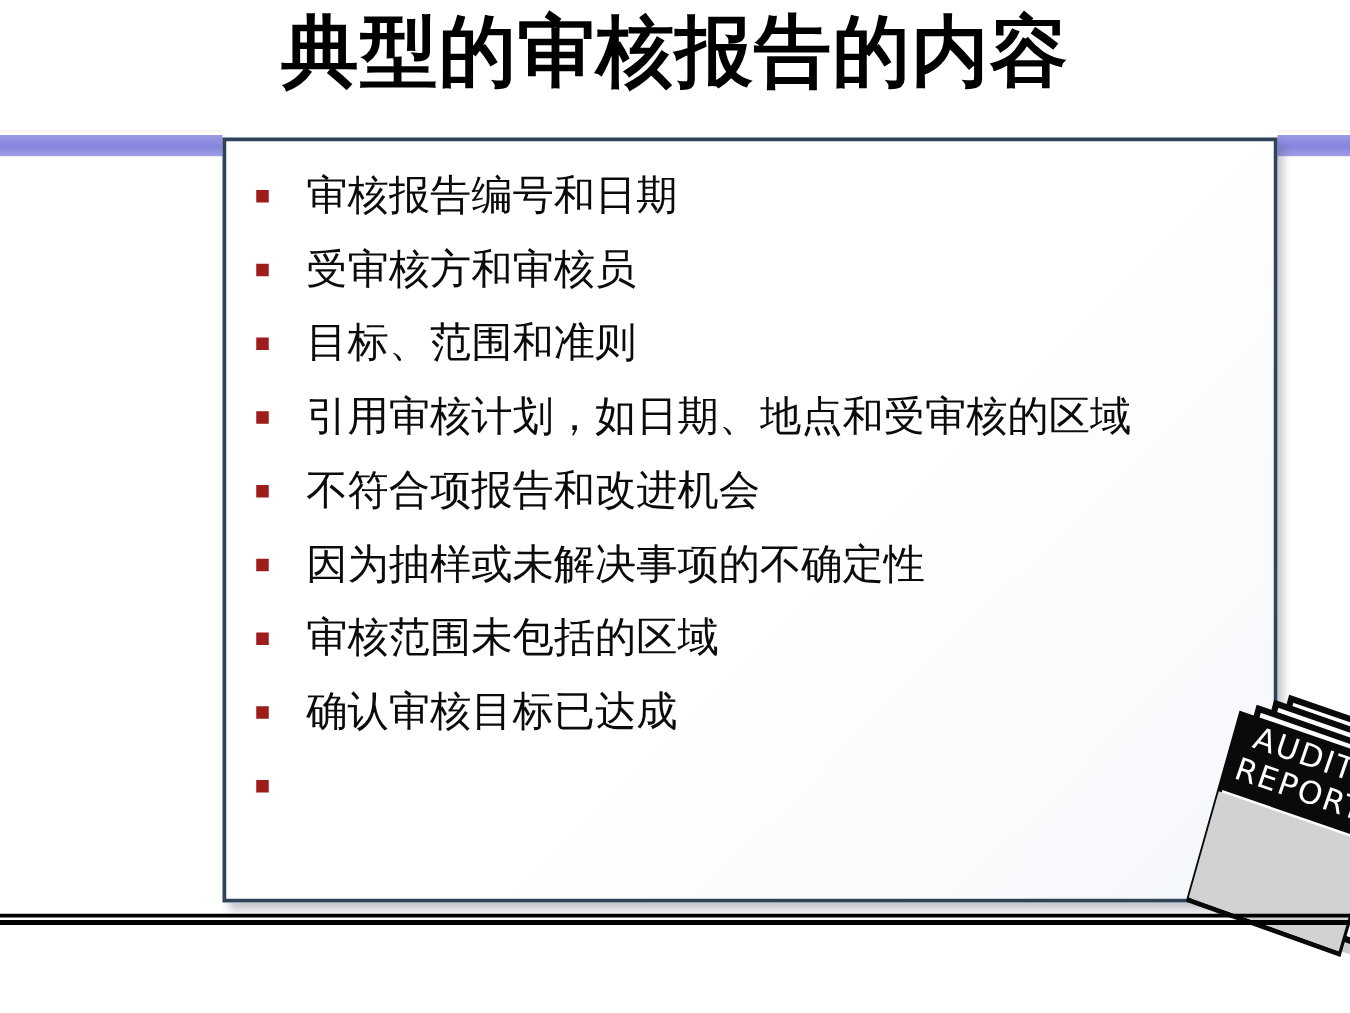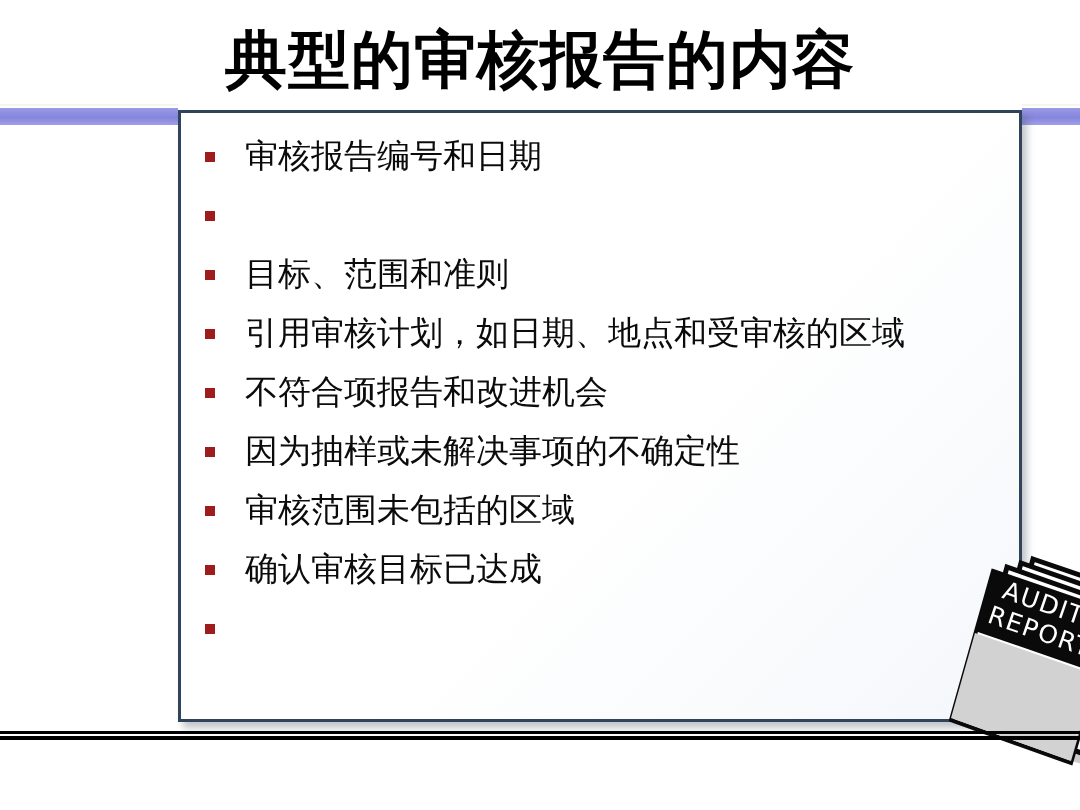--- a/index.html
+++ b/index.html
@@ -27,21 +27,20 @@
     top: 10px;
     width: 1080px;
     text-align: center;
     font-size: 62px;
     line-height: 1.0;
     font-weight: 700;
     color: #000000;
     letter-spacing: 1px;
     white-space: nowrap;
     font-family: "DejaVu Sans", "Liberation Sans", sans-serif;
-    margin-top: 19px;
   }
 
   
   .band-seg {
     position: absolute;
     height: 17px;
     top: 108px;
     background: linear-gradient(180deg, #9a9ae6 0%, #8585dd 55%, #9f9fe8 100%);
   }
   #band-left  { left: 0;     width: 178px; }
@@ -141,20 +140,21 @@
 
     <ul id="bullet-list">
 
       <li class="bullet-item">
         <span class="bullet-marker"></span>
         <span class="bullet-text">审核报告编号和日期</span>
       </li>
 
       <li class="bullet-item">
         <span class="bullet-marker"></span>
+        <span class="bullet-text">受审核方和审核员</span>
       </li>
 
       <li class="bullet-item">
         <span class="bullet-marker"></span>
         <span class="bullet-text">目标、范围和准则</span>
       </li>
 
       <li class="bullet-item">
         <span class="bullet-marker"></span>
         <span class="bullet-text">引用审核计划，如日期、地点和受审核的区域</span>

